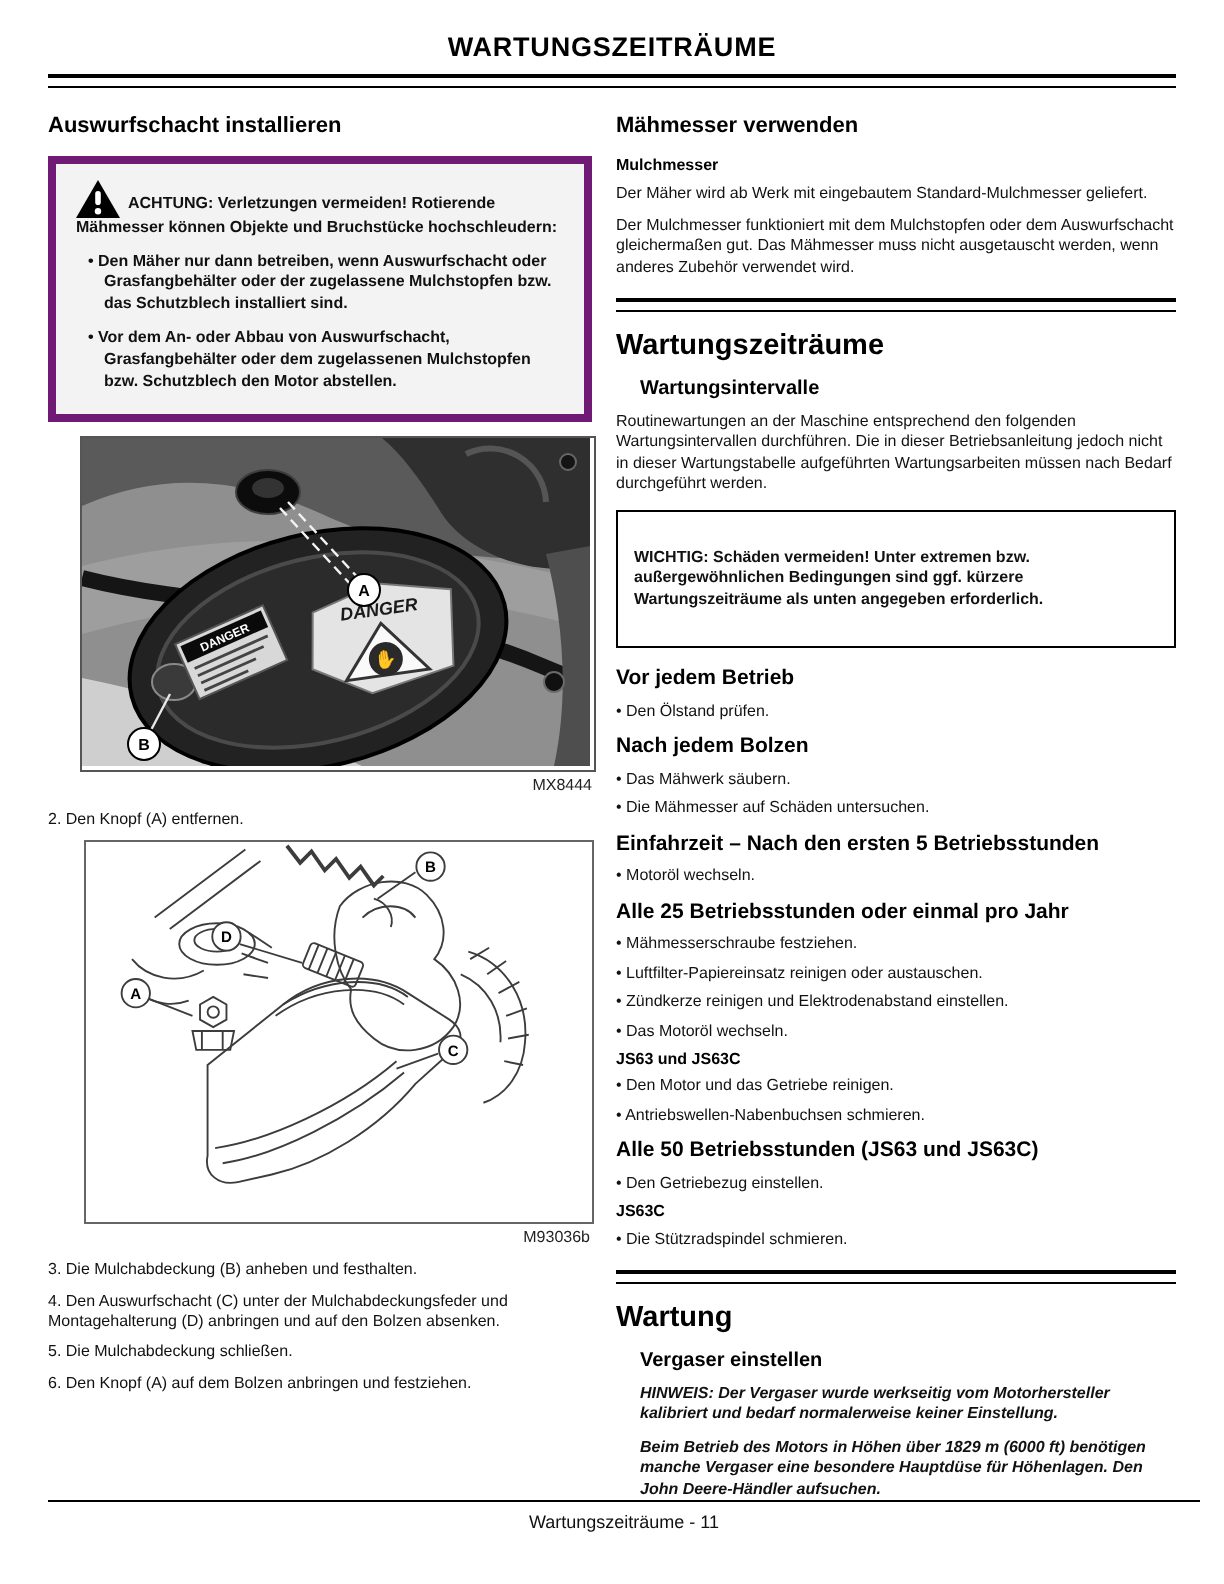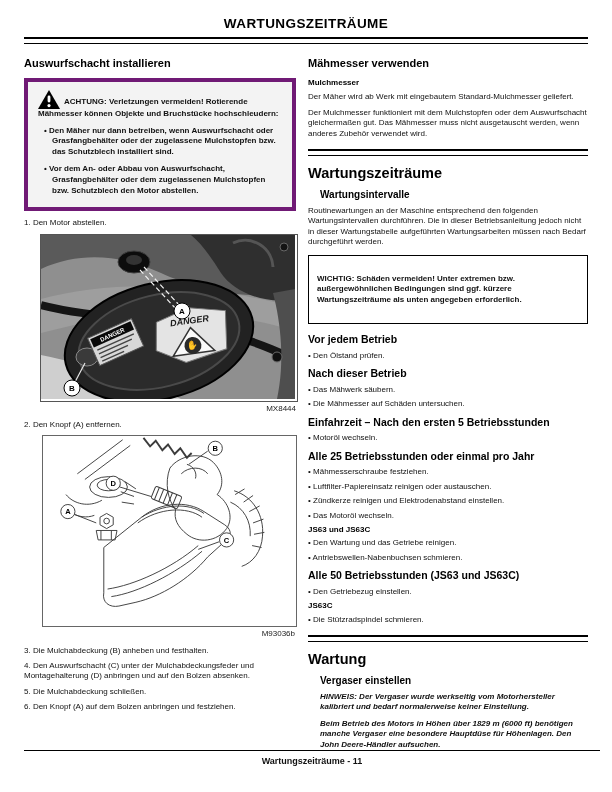--- a/index.html
+++ b/index.html
@@ -35,21 +35,21 @@
   .drawing-figure{margin:2px 0 0 18px;width:253px;height:190px;border:1px solid #666;background:#fff;}
   .fig-caption{font-size:8px;text-align:right;margin:2px 0 6px 0;color:#222;}
   .photo-cap{margin-left:16px;width:256px;}
   .draw-cap{margin-left:18px;width:253px;}
   
   .double-rule{height:4px;border-top:2px solid #000;border-bottom:1px solid #000;margin:10px 0 8px 0;}
   .important-box{border:1.5px solid #000;padding:18px 8px;font-weight:bold;margin:2px 0 9px 0;line-height:1.32;}
   .note{font-weight:bold;font-style:italic;margin-bottom:6px;line-height:1.32;margin-left:12px;}
   .intro-p{margin-bottom:7px;}
   
-  .page-footer{position:absolute;left:24px;right:12px;top:750px;font-weight:bold;}
+  .page-footer{position:absolute;left:24px;right:12px;top:750px;}
   .footer-rule{border-top:1px solid #000;height:0;}
   .footer-text{text-align:center;font-size:9px;margin-top:5px;color:#111;}
   svg{display:block;}
 </style>
 </head>
 <body>
 
 <div class="page">
 
   <header class="page-header">
@@ -63,21 +63,20 @@
     <div class="warning-box">
       <p class="warn-intro"><span class="warn-icon"><svg width="22" height="19" viewBox="0 0 22 19">
               <polygon points="11,0 22,19 0,19" fill="#000"></polygon>
               <rect x="9.6" y="5.5" width="2.8" height="7" rx="1.4" fill="#fff"></rect>
               <circle cx="11" cy="15.6" r="1.6" fill="#fff"></circle>
             </svg></span><span>ACHTUNG: Verletzungen vermeiden! Rotierende Mähmesser können Objekte und Bruchstücke hochschleudern:</span></p>
       <p class="warn-bullet">Den Mäher nur dann betreiben, wenn Auswurfschacht oder Grasfangbehälter oder der zugelassene Mulchstopfen bzw. das Schutzblech installiert sind.</p>
       <p class="warn-bullet">Vor dem An- oder Abbau von Auswurfschacht, Grasfangbehälter oder dem zugelassenen Mulchstopfen bzw. Schutzblech den Motor abstellen.</p>
     </div>
 
-    <p class="step">1. Den Motor abstellen.</p>
 
     <figure class="photo-figure">
       <svg width="254" height="164" viewBox="0 0 254 164">
         <rect width="254" height="164" fill="#8f8f8f"></rect>
         <path d="M0,120 C50,130 110,150 140,164 L0,164 Z" fill="#cfcfcf"></path>
         <path d="M0,0 H254 V58 C200,66 150,52 120,38 C80,20 40,16 0,34 Z" fill="#5a5a5a"></path>
         <path d="M150,0 H254 V64 C222,70 192,56 180,38 C170,22 160,8 150,0 Z" fill="#2f2f2f"></path>
         <path d="M192,8 a28,28 0 0 1 40,24" stroke="#555" stroke-width="3" fill="none"></path>
         <circle cx="243" cy="12" r="4" fill="#141414" stroke="#666"></circle>
         <path d="M0,64 C70,46 150,46 254,72 L254,96 C170,70 80,76 0,98 Z" fill="#9e9e9e"></path>
@@ -189,34 +188,34 @@
 
     <h1 class="big">Wartungszeiträume</h1>
     <h3 class="sub">Wartungsintervalle</h3>
     <p class="intro-p">Routinewartungen an der Maschine entsprechend den folgenden Wartungsintervallen durchführen. Die in dieser Betriebsanleitung jedoch nicht in dieser Wartungstabelle aufgeführten Wartungsarbeiten müssen nach Bedarf durchgeführt werden.</p>
 
     <div class="important-box">WICHTIG: Schäden vermeiden! Unter extremen bzw. außergewöhnlichen Bedingungen sind ggf. kürzere Wartungszeiträume als unten angegeben erforderlich.</div>
 
     <h4 class="group-h">Vor jedem Betrieb</h4>
     <p class="item">Den Ölstand prüfen.</p>
 
-    <h4 class="group-h">Nach dieser Betrieb</h4>
+    <h4 class="group-h">Nach jedem Bolzen</h4>
     <p class="item">Das Mähwerk säubern.</p>
     <p class="item">Die Mähmesser auf Schäden untersuchen.</p>
 
     <h4 class="group-h">Einfahrzeit – Nach den ersten 5 Betriebsstunden</h4>
     <p class="item">Motoröl wechseln.</p>
 
     <h4 class="group-h">Alle 25 Betriebsstunden oder einmal pro Jahr</h4>
     <p class="item">Mähmesserschraube festziehen.</p>
     <p class="item">Luftfilter-Papiereinsatz reinigen oder austauschen.</p>
     <p class="item">Zündkerze reinigen und Elektrodenabstand einstellen.</p>
     <p class="item">Das Motoröl wechseln.</p>
     <h5 class="minor-h">JS63 und JS63C</h5>
-    <p class="item">Den Wartung und das Getriebe reinigen.</p>
+    <p class="item">Den Motor und das Getriebe reinigen.</p>
     <p class="item">Antriebswellen-Nabenbuchsen schmieren.</p>
 
     <h4 class="group-h">Alle 50 Betriebsstunden (JS63 und JS63C)</h4>
     <p class="item">Den Getriebezug einstellen.</p>
     <h5 class="minor-h">JS63C</h5>
     <p class="item">Die Stützradspindel schmieren.</p>
 
     <div class="double-rule"></div>
 
     <h1 class="big">Wartung</h1>

